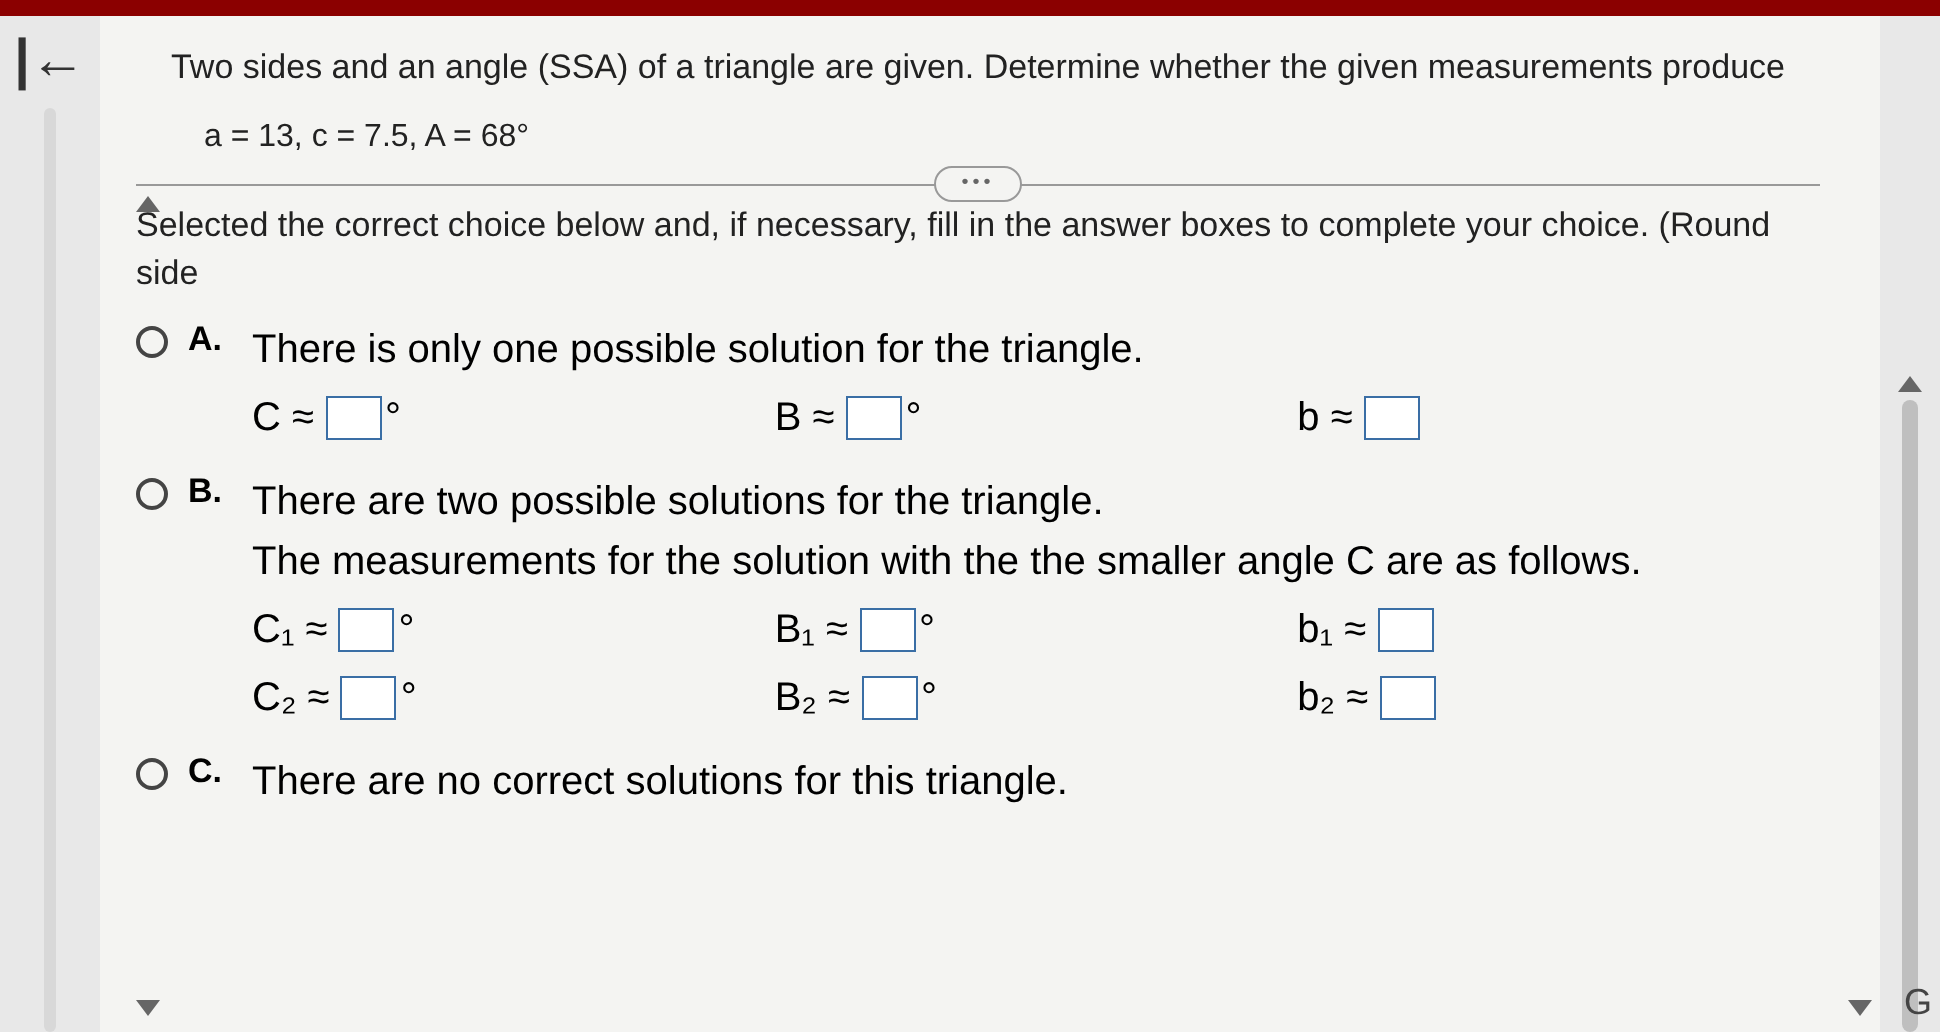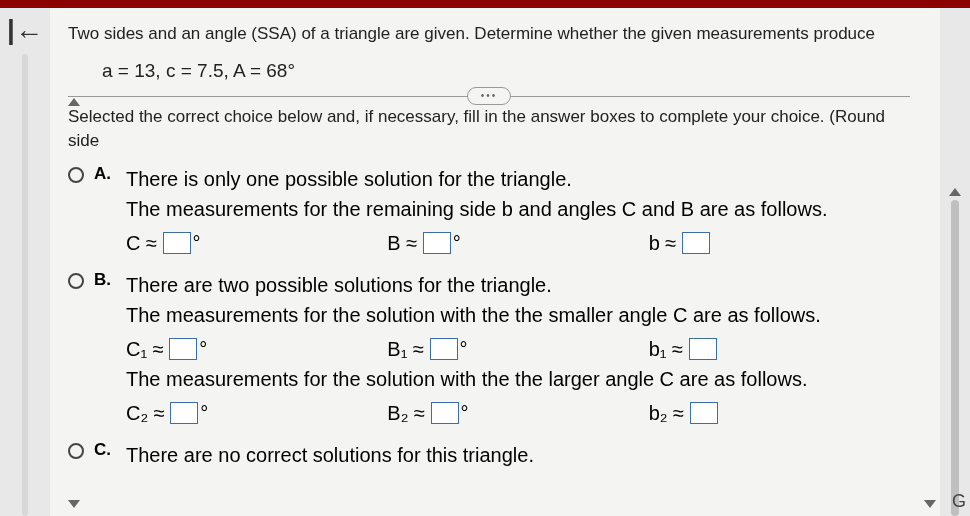--- a/index.html
+++ b/index.html
@@ -11,22 +11,22 @@
     height: 516px;
     overflow: hidden;
     position: relative;
   }
   .top-bar { height: 8px; background: #8b0000; width: 100%; }
   .layout { display: flex; height: 508px; }
   .left-gutter { width: 50px; display:flex; flex-direction:column; align-items:center; padding-top:8px;}
   .back-arrow { font-size:28px; font-weight:bold; color:#333; line-height:1;}
   .vbar { width:6px; flex:1; background:#d8d8d8; margin-top:10px; border-radius:3px;}
   .content { flex:1; padding: 14px 30px 10px 18px; position:relative; background:#f4f4f2;}
-  .intro { font-size:17px; line-height:1.4; color:#222; }
-  .given { font-size:19px; margin:14px 0 10px 34px; color:#222;}
+  .intro { font-size:17px; line-height:1.4; color:#222;text-align:center; }
+  .given { font-size:16px; margin:14px 0 10px 34px; color:#222;}
   .rule { height:1px; background:#999; margin:14px 0 8px 0; position:relative;}
   .more-btn { position:absolute; left:50%; top:-9px; transform:translateX(-50%); width:44px; height:18px; border:1px solid #999; border-radius:9px; background:#f4f4f2; display:flex; align-items:center; justify-content:center; font-size:10px; color:#666; letter-spacing:2px;}
   .instr { font-size:17px; line-height:1.4; color:#222; margin-top:6px;}
   .choice { margin-top:12px; }
   .choice-row { display:flex; align-items:flex-start; gap:10px; }
   .radio { width:16px; height:16px; border:2px solid #444; border-radius:50%; margin-top:3px; flex-shrink:0; }
   .choice-label { font-weight:bold; font-size:17px; width:22px; flex-shrink:0;}
   .choice-body { font-size:20px; line-height:1.5; flex:1;}
   .measure-line { display:flex; align-items:center; margin-top:4px; }
   .slot { display:flex; align-items:center; flex:1; }
@@ -66,21 +66,20 @@
     <div class="instr">
       <span>Selected the correct choice below and, if necessary, fill in the answer boxes to complete your choice. (Round side</span><br>
     </div>
 
     <div class="choice">
       <div class="choice-row">
         <div class="radio"></div>
         <div class="choice-label">A.</div>
         <div class="choice-body">
           <span>There is only one possible solution for the triangle.</span><br>
-          <span>The measurements for the remaining side b and angles C and B are as follows.</span>
           <div class="measure-line">
             <div class="slot"><span>C ≈</span>&nbsp;<span class="inp"></span><span class="deg">°</span></div>
             <div class="slot"><span>B ≈</span>&nbsp;<span class="inp"></span><span class="deg">°</span></div>
             <div class="slot"><span>b ≈</span>&nbsp;<span class="inp"></span></div>
           </div>
         </div>
       </div>
     </div>
 
     <div class="choice">
@@ -88,21 +87,20 @@
         <div class="radio"></div>
         <div class="choice-label">B.</div>
         <div class="choice-body">
           <span>There are two possible solutions for the triangle.</span><br>
           <span>The measurements for the solution with the the smaller angle C are as follows.</span>
           <div class="measure-line">
             <div class="slot"><span>C₁ ≈</span>&nbsp;<span class="inp"></span><span class="deg">°</span></div>
             <div class="slot"><span>B₁ ≈</span>&nbsp;<span class="inp"></span><span class="deg">°</span></div>
             <div class="slot"><span>b₁ ≈</span>&nbsp;<span class="inp"></span></div>
           </div>
-          <span>The measurements for the solution with the the larger angle C are as follows.</span>
           <div class="measure-line">
             <div class="slot"><span>C₂ ≈</span>&nbsp;<span class="inp"></span><span class="deg">°</span></div>
             <div class="slot"><span>B₂ ≈</span>&nbsp;<span class="inp"></span><span class="deg">°</span></div>
             <div class="slot"><span>b₂ ≈</span>&nbsp;<span class="inp"></span></div>
           </div>
         </div>
       </div>
     </div>
 
     <div class="choice">

